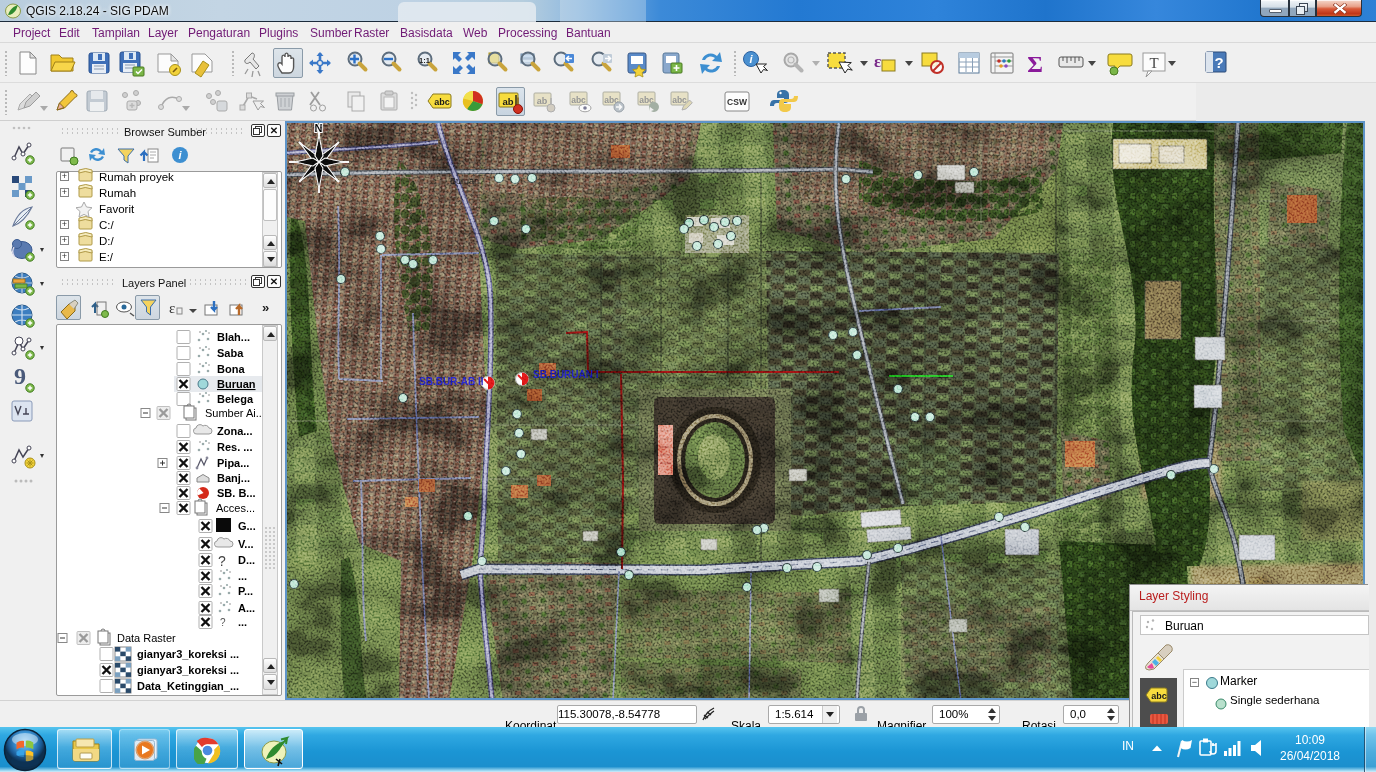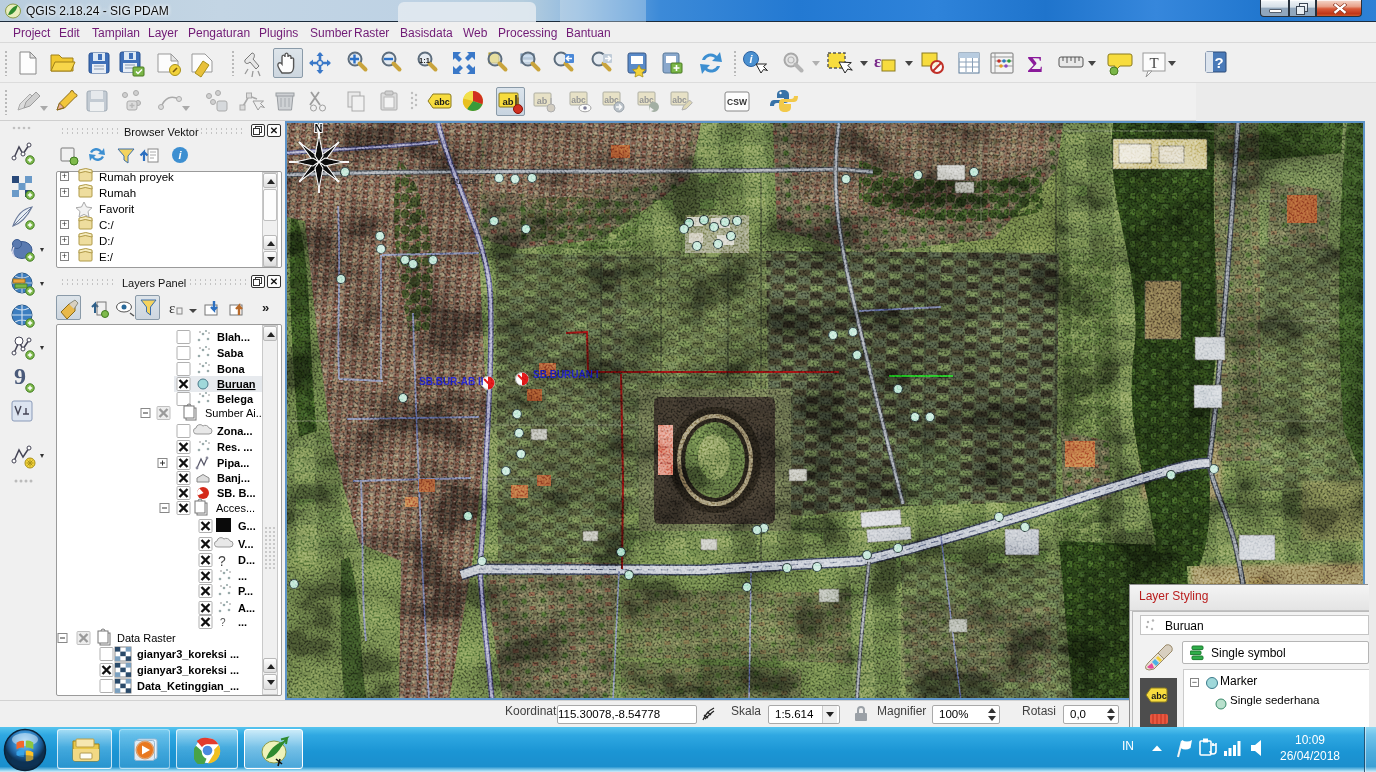--- a/index.html
+++ b/index.html
@@ -32,21 +32,21 @@
 .exp{position:absolute;width:9px;height:9px;border:1px solid #848484;background:#fff;font-size:9px;line-height:7px;text-align:center;color:#333}
 .sbar{position:absolute;width:16px;background:#f0f0f0;border:1px solid #c9c9c9}
 .sbtn{position:absolute;left:0;width:14px;height:15px;background:linear-gradient(#fefefe,#dcdcdc);border:1px solid #b9b9b9;border-radius:2px}
 .sarr{position:absolute;width:0;height:0;border-left:4px solid transparent;border-right:4px solid transparent}
 .up{border-bottom:5px solid #222;left:3px;top:5px}
 .dn{border-top:5px solid #222;left:3px;top:5px}
 
 #map{left:285px;top:121px;width:1080px;height:579px;border:2px solid #5e94c8;background:#76884f;overflow:hidden}
 
 #status{left:0;top:700px;width:1131px;height:27px;background:#f0f0f0;border-top:1px solid #d2d2d2}
-#status .lb{position:absolute;top:3px;font-size:12px;color:#404040}
+#status .lb{position:absolute;top:18px;font-size:12px;color:#000000}
 .sbox{position:absolute;top:4px;height:19px;background:#fff;border:1px solid #a9a9a9;border-radius:2px;font-size:11.5px;text-align:left;color:#000}
 
 #lstyle{left:1129px;top:584px;width:239px;height:143px;background:#f0f0f0;border:1px solid #8f8f8f;border-right:none;border-bottom:none}
 
 #taskbar{left:0;top:727px;width:1376px;height:45px;
  background:linear-gradient(#56c4ee 0,#2fa8e2 18%,#1b95d4 55%,#1b8fcd 88%,#9fd9f2 97%,#cfecfa 100%)}
 .tkbtn{position:absolute;top:2px;width:55px;height:40px;border:1px solid rgba(255,255,255,.75);border-radius:3px;background:linear-gradient(rgba(255,255,255,.5),rgba(255,255,255,.18) 45%,rgba(120,180,220,.15))}
 #tray{position:absolute;right:14px;top:0;height:45px;color:#fff}
 </style>
 </head>
@@ -475,21 +475,21 @@
         <circle cx="26" cy="360" r="1.5"></circle>
         <circle cx="31" cy="360" r="1.5"></circle>
       </g>
  </svg>
 </div>
 
 <div class="abs" id="panelL">
 
  <div class="abs" style="left:6px;top:6px;width:58px;height:8px;background-image:radial-gradient(circle,#c4c4c4 30%,transparent 32%);background-size:5px 4px"></div>
     <div class="abs" style="left:140px;top:6px;width:52px;height:8px;background-image:radial-gradient(circle,#c4c4c4 30%,transparent 32%);background-size:5px 4px"></div>
-    <div class="ptitle" style="left:70px;top:5px">Browser Vektor</div>
+    <div class="ptitle" style="left:70px;top:5px">Browser Sumber</div>
  <div class="pbtn" style="left:197px;top:3px">
       <span style="position:absolute;left:3px;top:1px;width:7px;height:7px;border:1px solid #333;background:#fff"></span>
       <span style="position:absolute;left:1px;top:3px;width:7px;height:7px;border:1px solid #333;background:#fff"></span>
     </div>
  <div class="pbtn" style="left:213px;top:3px">✕</div>
 
  <svg class="abs" style="left:4px;top:23px" width="200" height="24" viewBox="0 0 200 24">
   <g stroke="#7a7a7a" fill="none">
         <rect x="3" y="4" width="13" height="13" rx="1"></rect>
       </g>
@@ -1064,30 +1064,20 @@
       </svg>
   <span class="abs" style="left:24px;top:3px;font-size:12px;color:#000">Buruan</span>
  </div>
  <svg class="abs" style="left:14px;top:56px" width="32" height="32" viewBox="0 0 32 32">
   <path d="M4,22 l10,-10 6,6 -10,10 q-6,2 -8,0 q-2,-2 2,-6 z" fill="#e8e0d0" stroke="#9a8a6a"></path>
   <path d="M14,12 l8,-8 q3,-1 5,1 q2,2 1,5 l-8,8 z" fill="#d8cfc0" stroke="#9a8a6a"></path>
   <path d="M3,26 q3,3 7,1 l-2,-5 z" fill="#e84a9a"></path>
       <path d="M8,21 l4,4 3,-3 -4,-4 z" fill="#4ab0e8"></path>
       <path d="M12,17 l4,4 2,-2 -4,-4 z" fill="#f2d23a"></path>
  </svg>
- <div class="abs" style="left:52px;top:56px;width:187px;height:23px;background:#fff;border:1px solid #b5b5b5;border-radius:2px">
-  <svg class="abs" style="left:7px;top:3px" width="16" height="16">
-        <g fill="#2fae4a" stroke="#1a7a2e">
-          <rect x="2" y="1" width="11" height="3.6" rx="1"></rect>
-          <rect x="0" y="6" width="11" height="3.6" rx="1"></rect>
-          <rect x="2" y="11" width="11" height="3.6" rx="1"></rect>
-        </g>
-      </svg>
-  <span class="abs" style="left:28px;top:4px;font-size:12px;color:#000">Single symbol</span>
- </div>
  <div class="abs" style="left:53px;top:84px;width:186px;height:59px;background:#fff;border:1px solid #ccc;border-right:none;border-bottom:none">
   <div class="exp" style="left:6px;top:8px">−</div>
   <svg class="abs" style="left:20px;top:5px" width="160" height="40">
         <circle cx="8" cy="8" r="5.5" fill="#9fd8da" stroke="#3a7a8a"></circle>
         <circle cx="17" cy="29" r="5" fill="#b8e0cc" stroke="#3a8a6a"></circle>
       </svg>
   <span class="abs" style="left:36px;top:4px;font-size:12px;font-weight:normal;color:#000">Marker</span>
   <span class="abs" style="left:46px;top:24px;font-size:11.5px;color:#000">Single sederhana</span>
  </div>
  <div class="abs" style="left:10px;top:93px;width:37px;height:50px;background:#4d4d4d">

